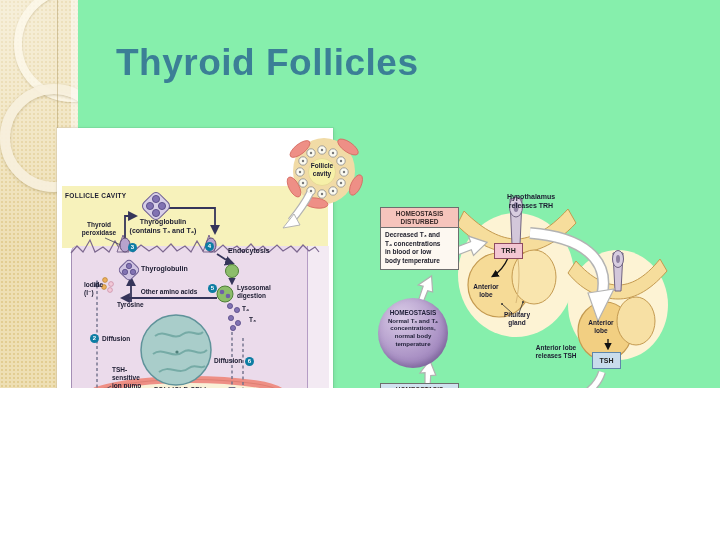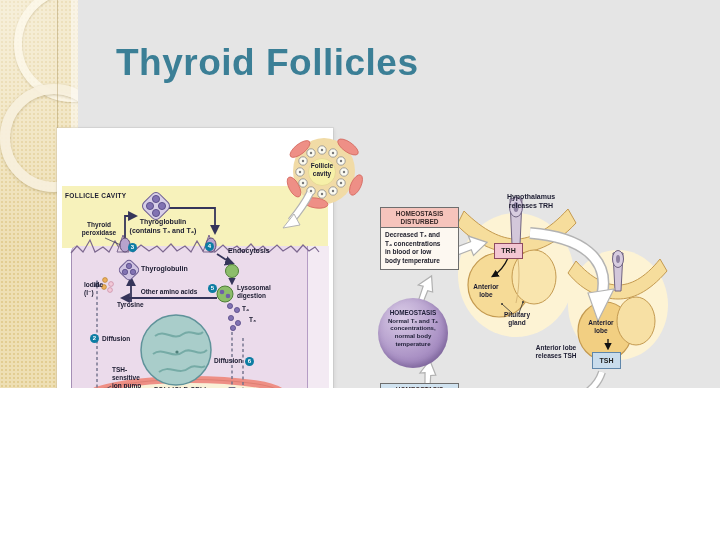--- a/index.html
+++ b/index.html
@@ -1,16 +1,16 @@
 <!DOCTYPE html>
 <html><head>
 <meta charset="utf-8">
 <style>
   html,body{margin:0;padding:0;background:#fff;}
-  .slide{position:relative;width:720px;height:388px;background:#e5e5e5;overflow:hidden;
+  .slide{position:relative;width:720px;height:388px;background:#86efac;overflow:hidden;
          font-family:"Liberation Sans","DejaVu Sans",sans-serif;}
   
   .sidebar{position:absolute;left:0;top:0;width:78px;height:540px;overflow:hidden;
            background-color:#eedfb4;
            background-image:radial-gradient(rgba(255,255,255,.4) 0 0, transparent 0),
                             radial-gradient(#e2cd92 1px, transparent 1.4px);
            background-size:100% 100%,4px 4px;}
   .sb-grad{position:absolute;inset:0;background:radial-gradient(circle at 10% 2%, rgba(255,255,255,.5), transparent 45%);}
   .sb-line{position:absolute;left:57px;top:0;width:1px;height:100%;background:rgba(170,148,96,.45);}
   .sb-strip{position:absolute;left:71px;top:0;width:7px;height:100%;background:rgba(255,255,255,.45);}

